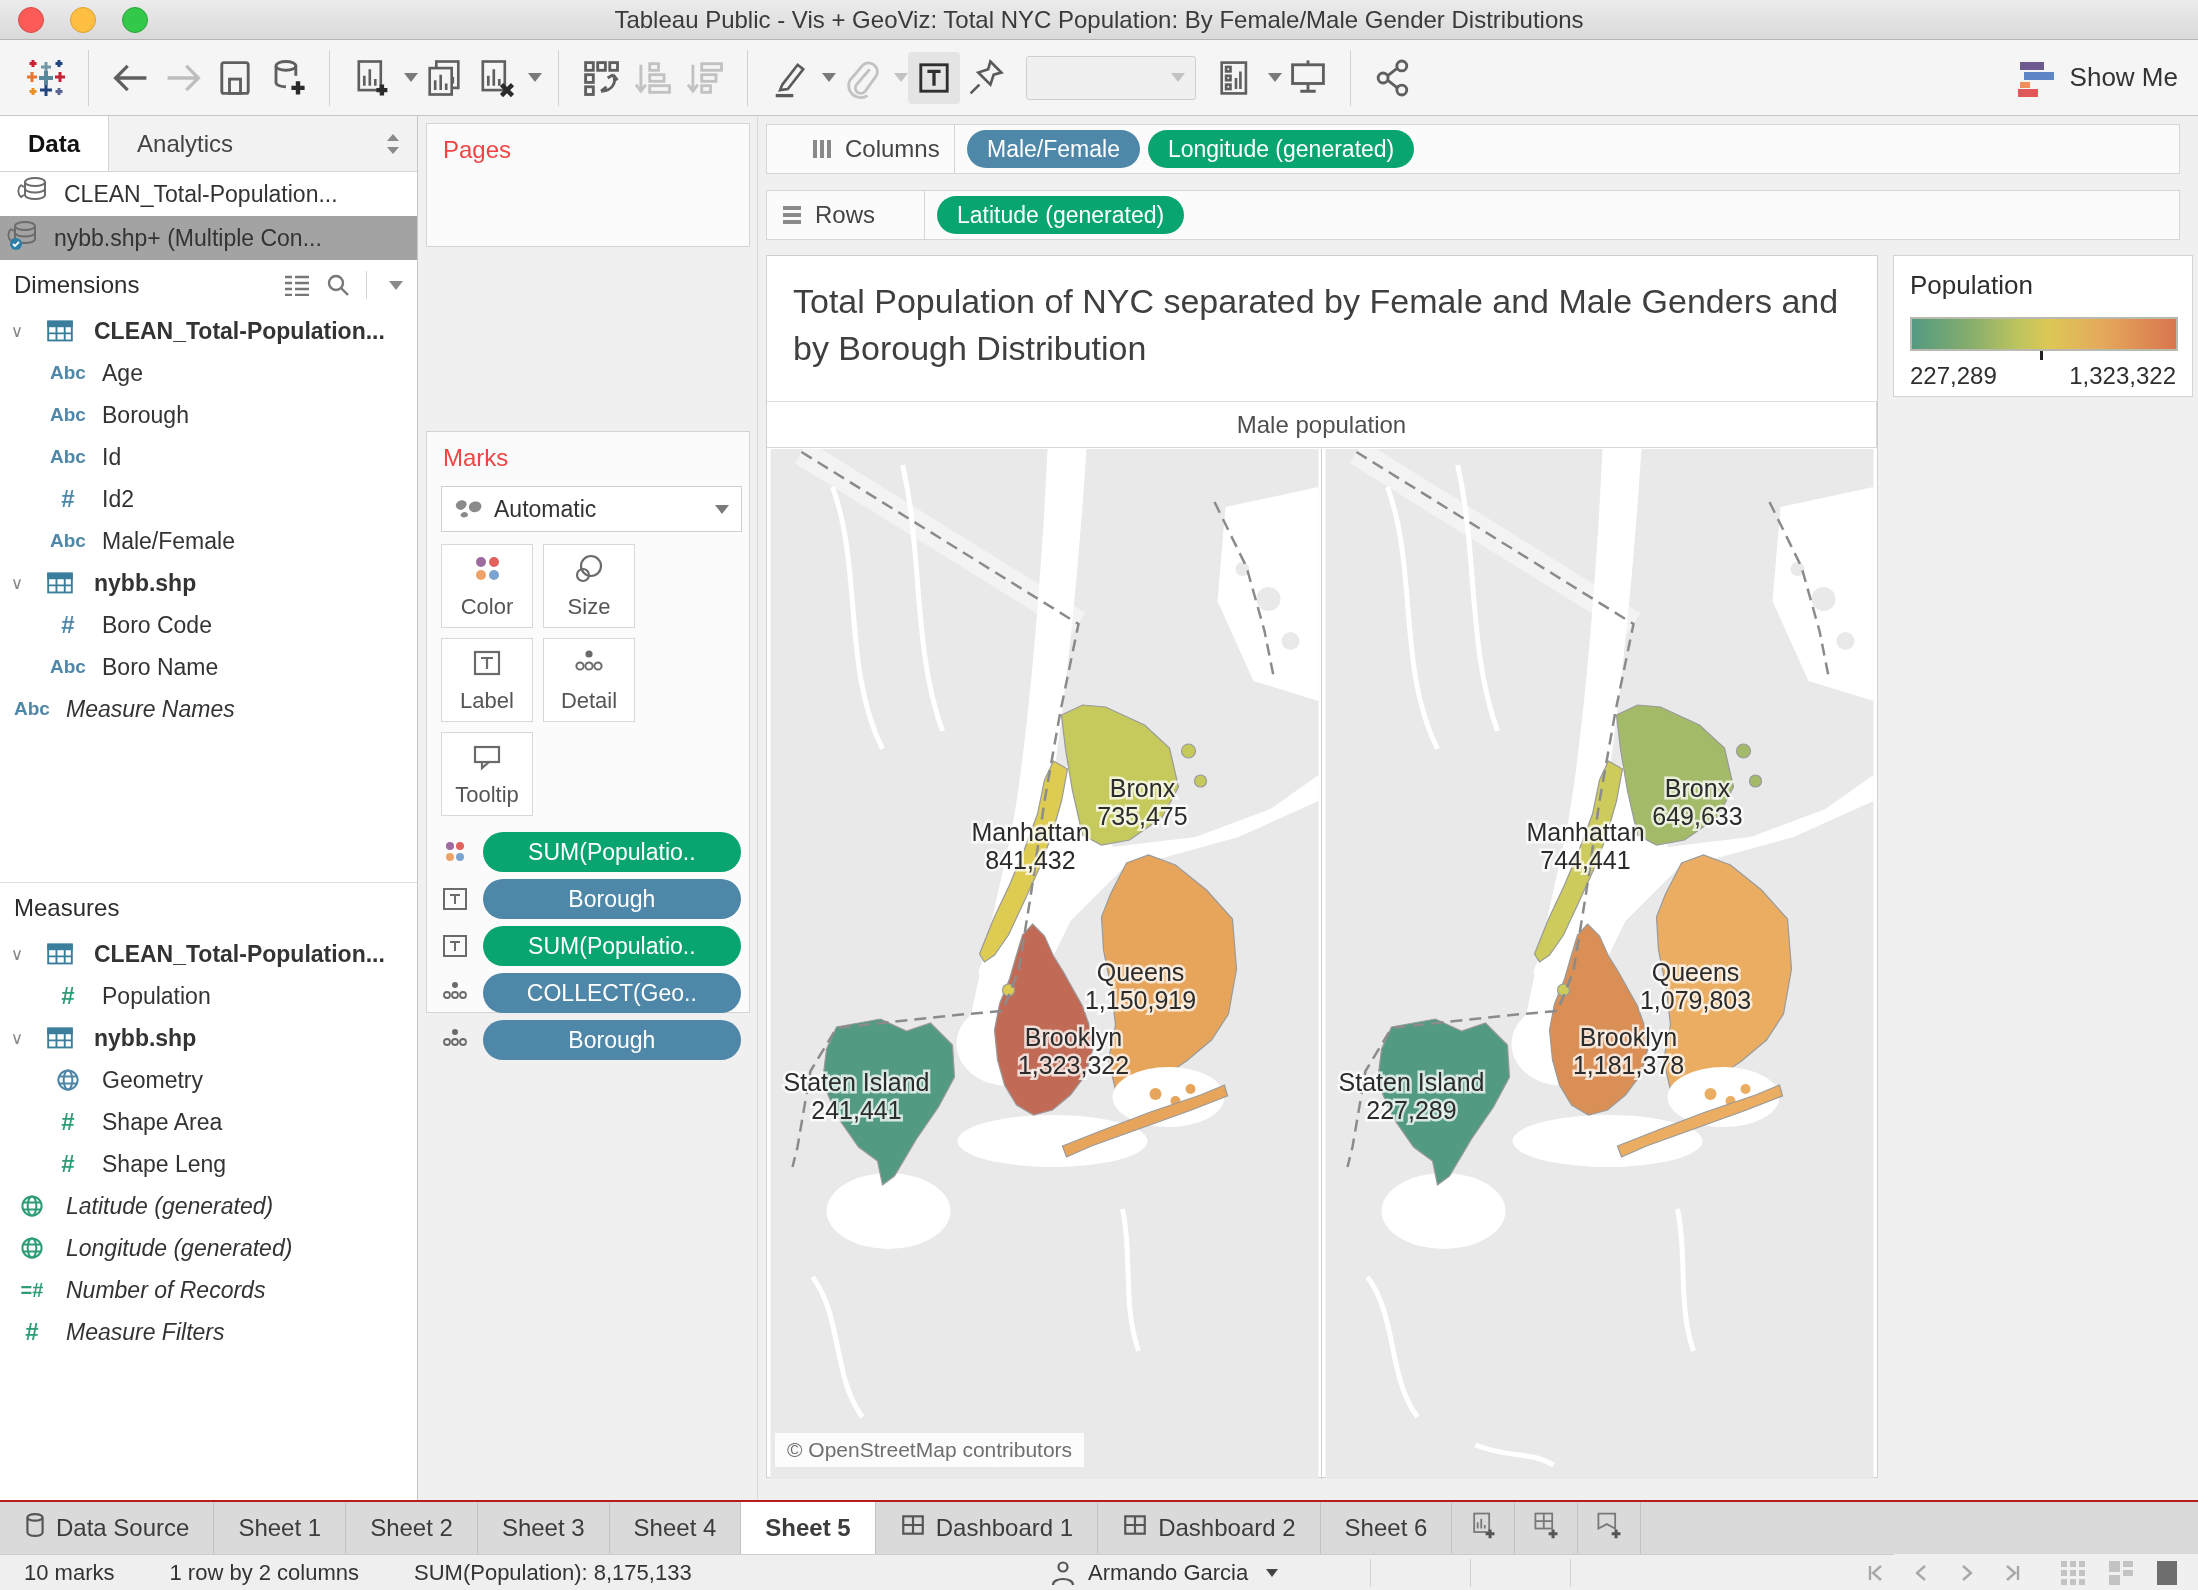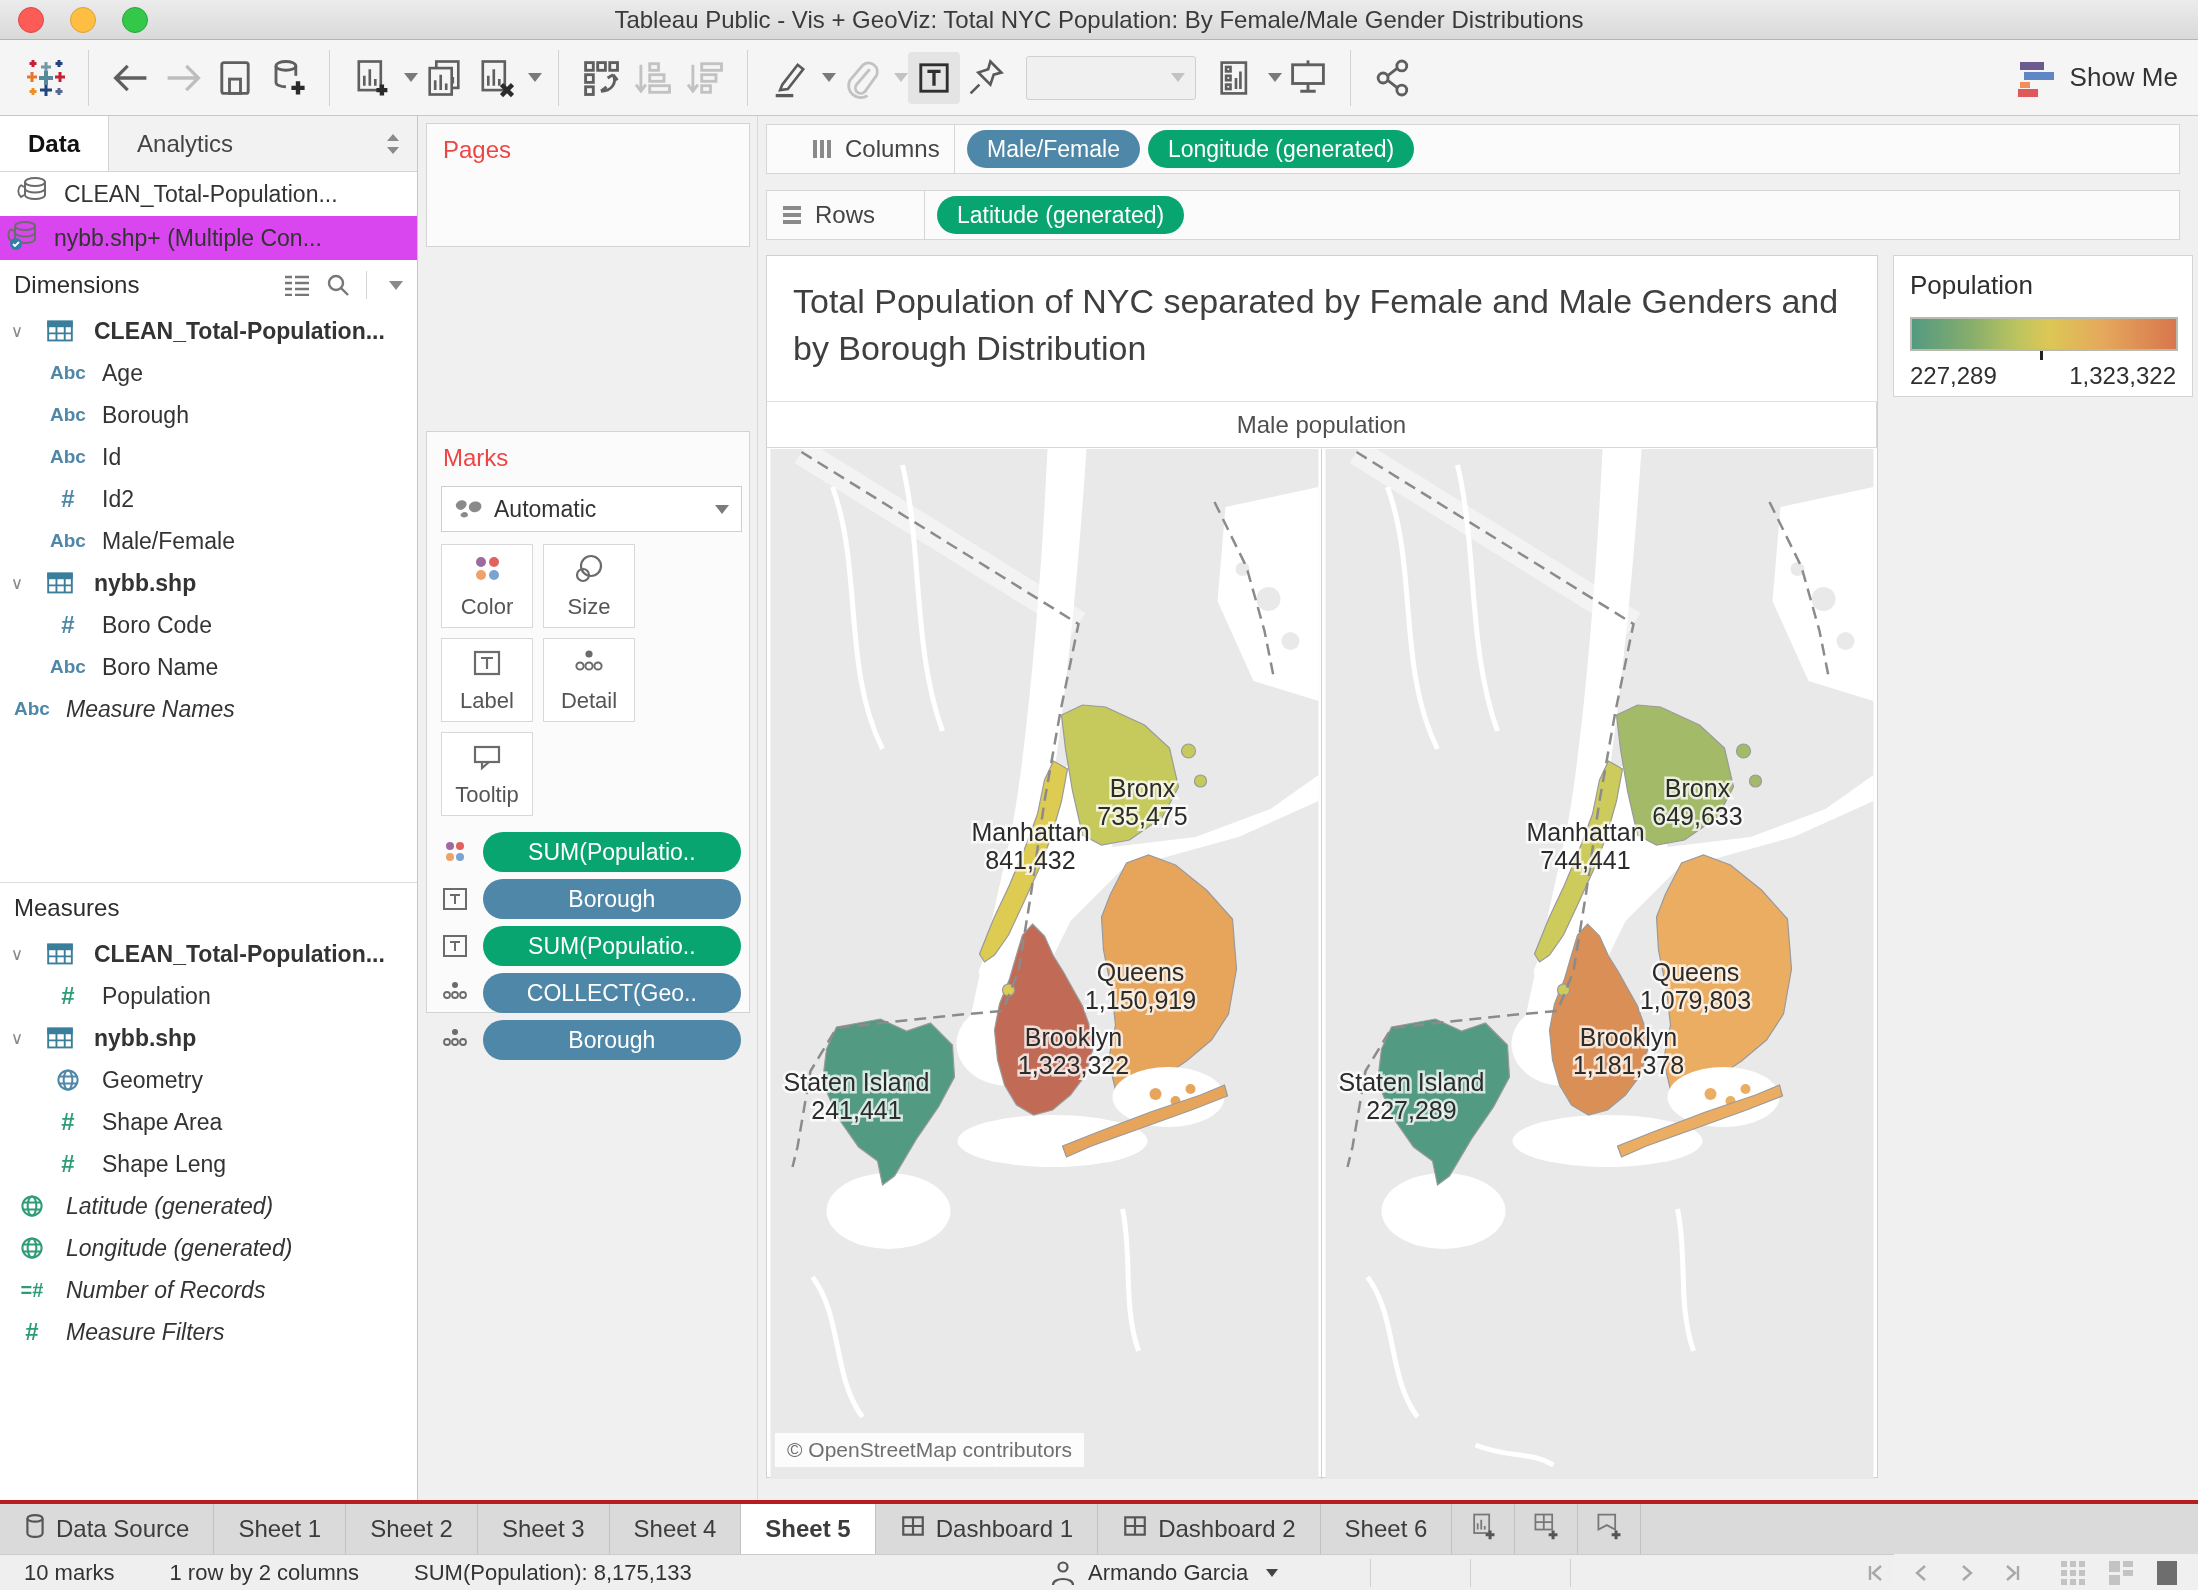--- a/index.html
+++ b/index.html
@@ -34,21 +34,21 @@
   
   .main { position:absolute; left:0; top:116px; width:2198px; height:1384px; display:flex; }
 
   
   .left-panel { width:418px; height:100%; background:#ffffff; border-right:1px solid #c6c6c6; position:relative; font-size:23px; color:#333; }
   .lp-tabs { height:56px; display:flex; align-items:stretch; background:#f2f2f2; border-bottom:1px solid #d5d5d5; }
   .lp-tab { display:flex; align-items:center; padding:0 28px; font-size:24px; color:#444; }
   .lp-tab.active { background:#ffffff; font-weight:bold; color:#111; border-right:1px solid #d5d5d5; }
   .lp-sort { margin-left:auto; display:flex; align-items:center; padding-right:14px; color:#777; font-size:20px;}
   .ds-row { height:44px; display:flex; align-items:center; gap:14px; padding:0 0 0 16px; }
-  .ds-row.selected { background:#d946ef;padding-left:6px; }
+  .ds-row.selected { background:#a3a3a3;padding-left:6px; }
   .ds-row .ds-label { white-space:nowrap; overflow:hidden; }
   .sec-head { height:50px; display:flex; align-items:center; padding:0 14px; font-size:24px; color:#2c2c2c; }
   .sec-head .sh-icons { margin-left:auto; display:flex; align-items:center; gap:16px; color:#777; }
   .dim-list { height:572px; overflow:hidden; }
   .meas-split { border-top:1px solid #dcdcdc; }
   .f-row { height:42px; display:flex; align-items:center; }
   .f-row .chev { width:34px; text-align:center; color:#888; font-size:17px; }
   .f-row .f-icon { width:52px; display:flex; justify-content:center; align-items:center; }
   .f-row.field .f-icon { margin-left:42px; }
   .f-row.loose .f-icon { margin-left:6px; }
@@ -97,21 +97,21 @@
   .attribution { position:absolute; left:8px; bottom:10px; background:rgba(255,255,255,0.85); color:#6f6f6f;
      font-size:21px; padding:5px 12px; }
 
   .legend-card { position:absolute; left:1135px; top:139px; width:300px; height:142px; background:#fff; border:1px solid #d4d4d4; padding:14px 16px 0 16px; }
   .legend-title { font-size:26px; color:#2e2e2e; }
   .legend-bar { margin-top:16px; width:268px; height:34px; border:2px solid #b9b9ad; }
   .legend-tick { width:3px; height:9px; background:#222; margin-left:49%; }
   .legend-vals { display:flex; justify-content:space-between; font-size:24px; color:#2e2e2e; margin-top:2px; }
 
   
-  .sheet-tabs { position:absolute; left:0; top:1500px; width:2198px; height:54px; background:#dadada; border-top:4px solid #b91c1c; display:flex; align-items:stretch; }
+  .sheet-tabs { position:absolute; left:0; top:1500px; width:2198px; height:54px; background:#dadada; border-top:2px solid #b91c1c; display:flex; align-items:stretch; }
   .stab { display:flex; align-items:center; justify-content:center; gap:10px; padding:0 24px; font-size:24px; color:#3c3c3c; border-right:1px solid #c2c2c2; white-space:nowrap; }
   .stab.active { background:#ffffff; font-weight:bold; }
   .stab.icon-only { padding:0 16px; }
 
   
   .status-bar { position:absolute; left:0; top:1554px; width:1894px; height:36px; background:#efefef; border-top:1px solid #cccccc;
     display:flex; align-items:center; font-size:22px; color:#333; }
   .sb-left { display:flex; gap:55px; padding-left:24px; }
   .sb-user { position:absolute; left:1050px; display:flex; align-items:center; gap:12px; }
   .sb-sep { position:absolute; top:4px; width:1px; height:28px; background:#d0d0d0; }

